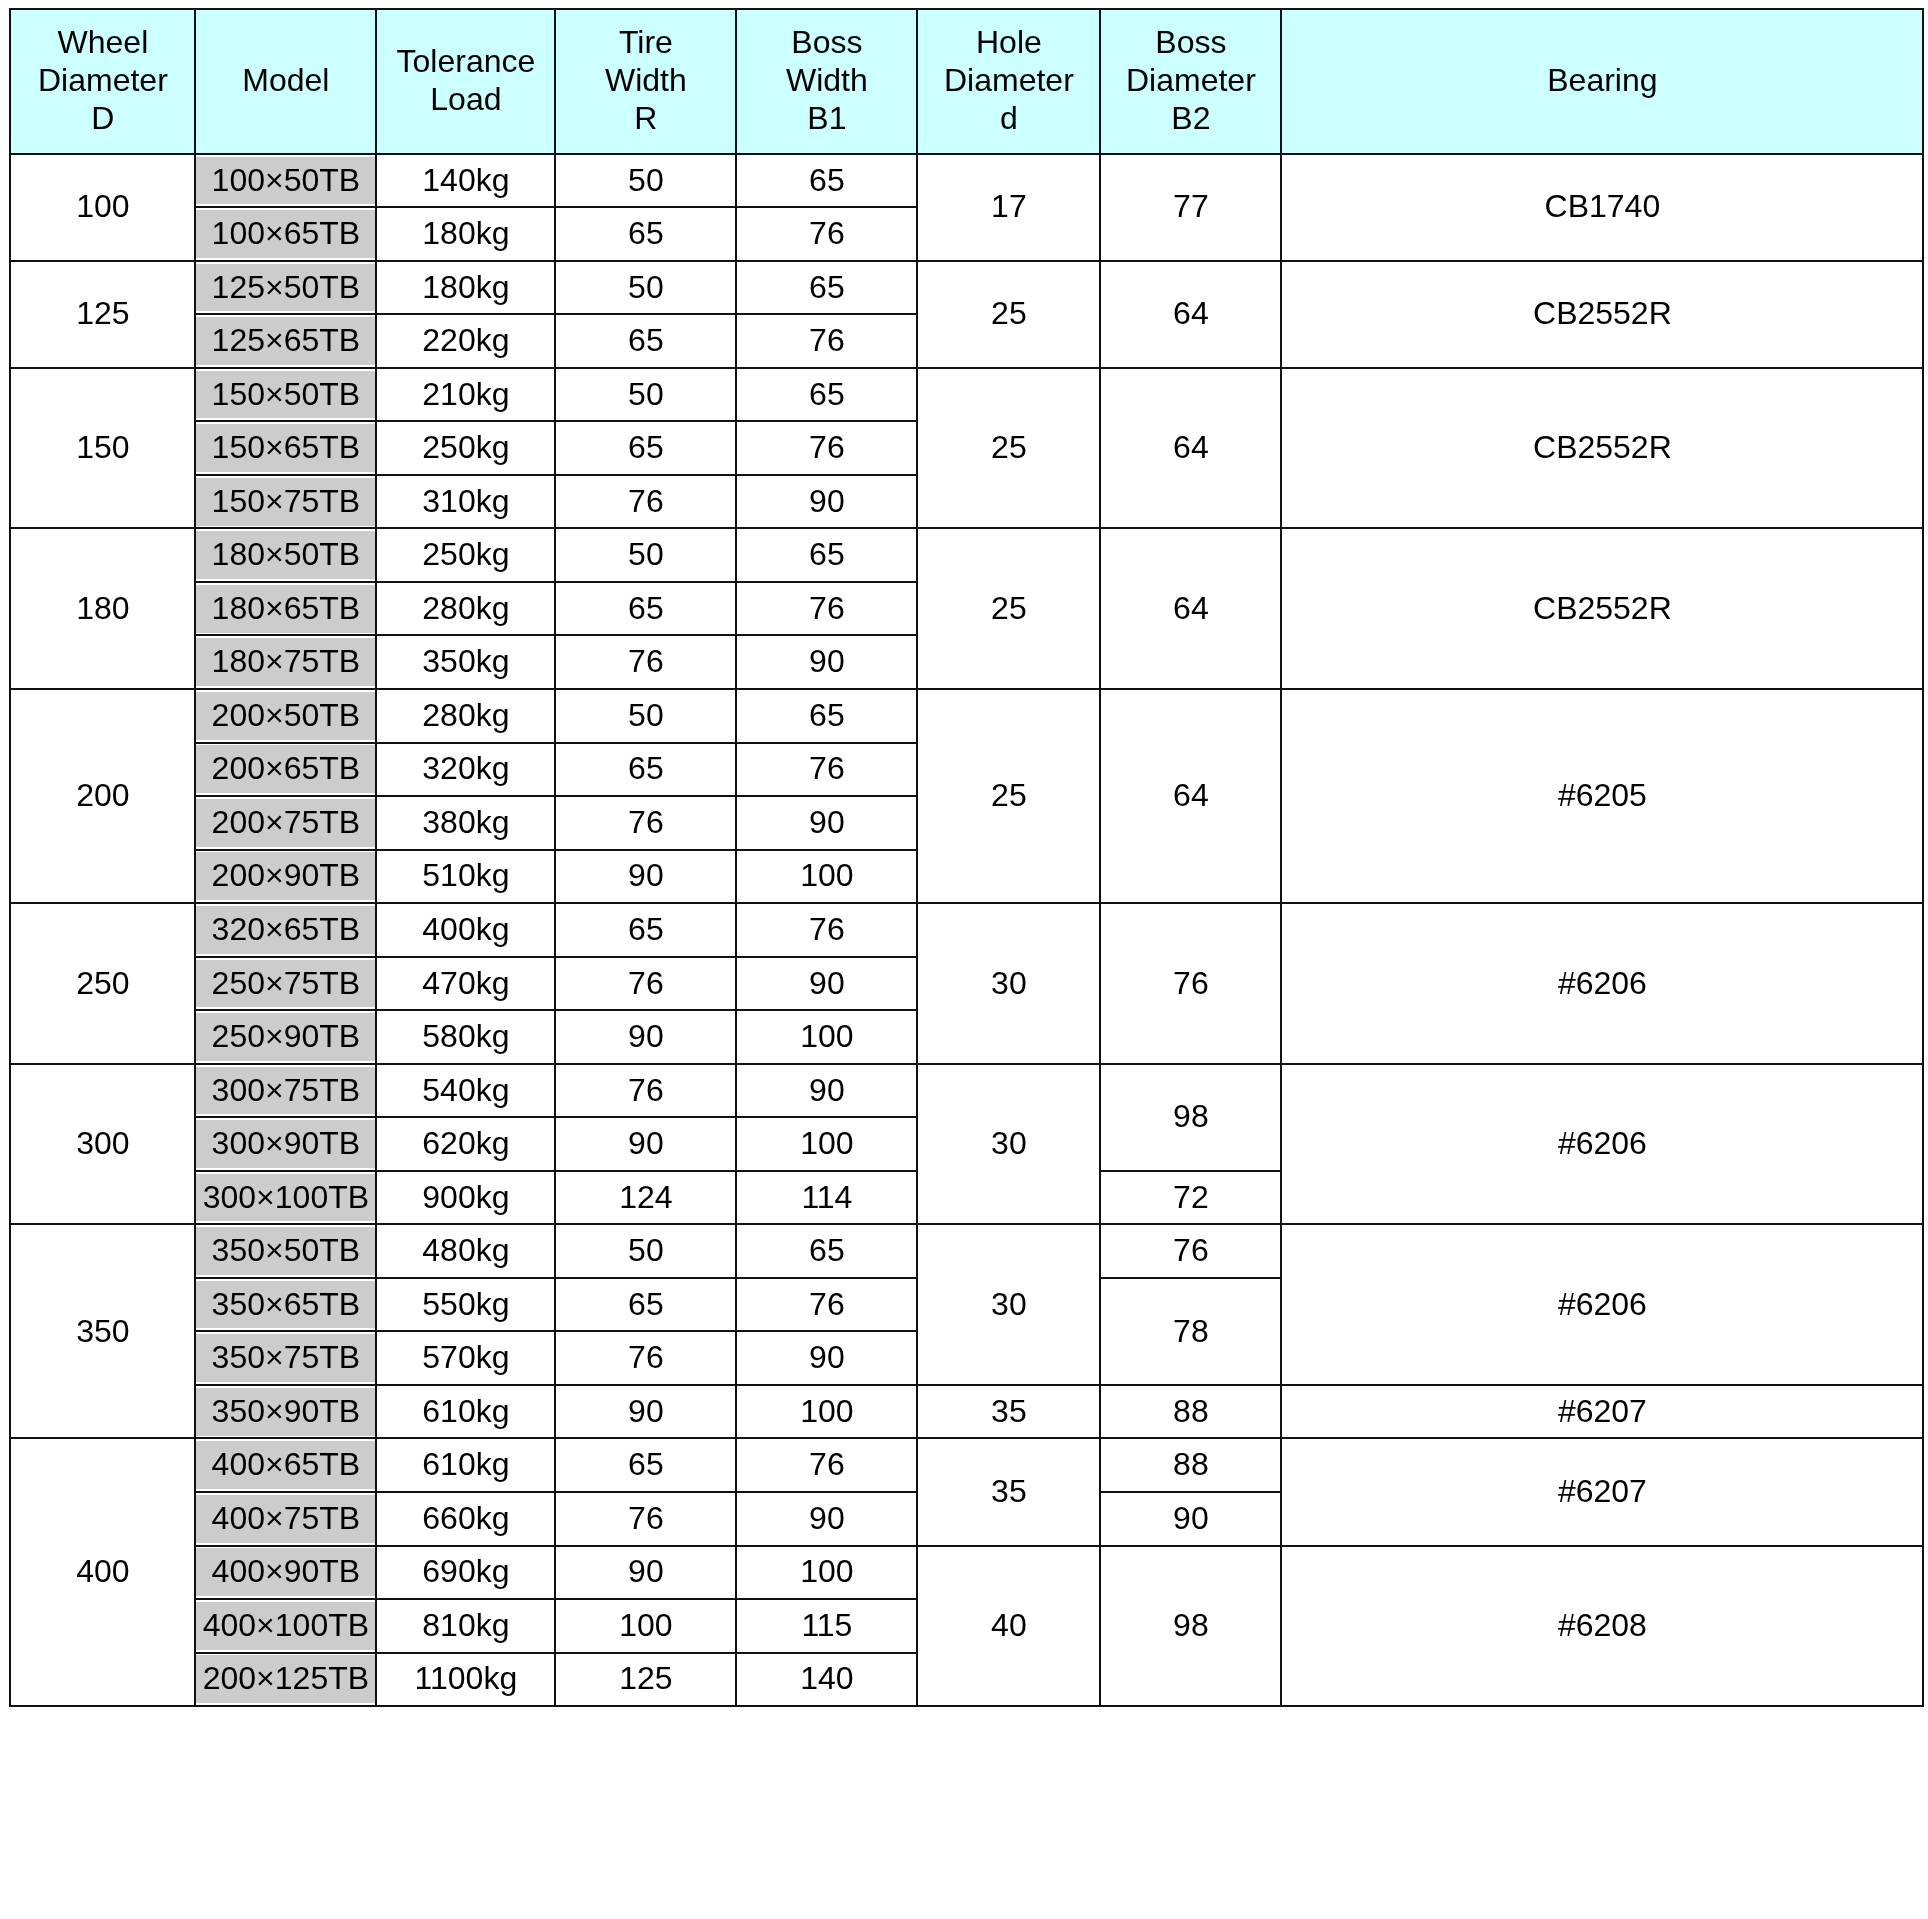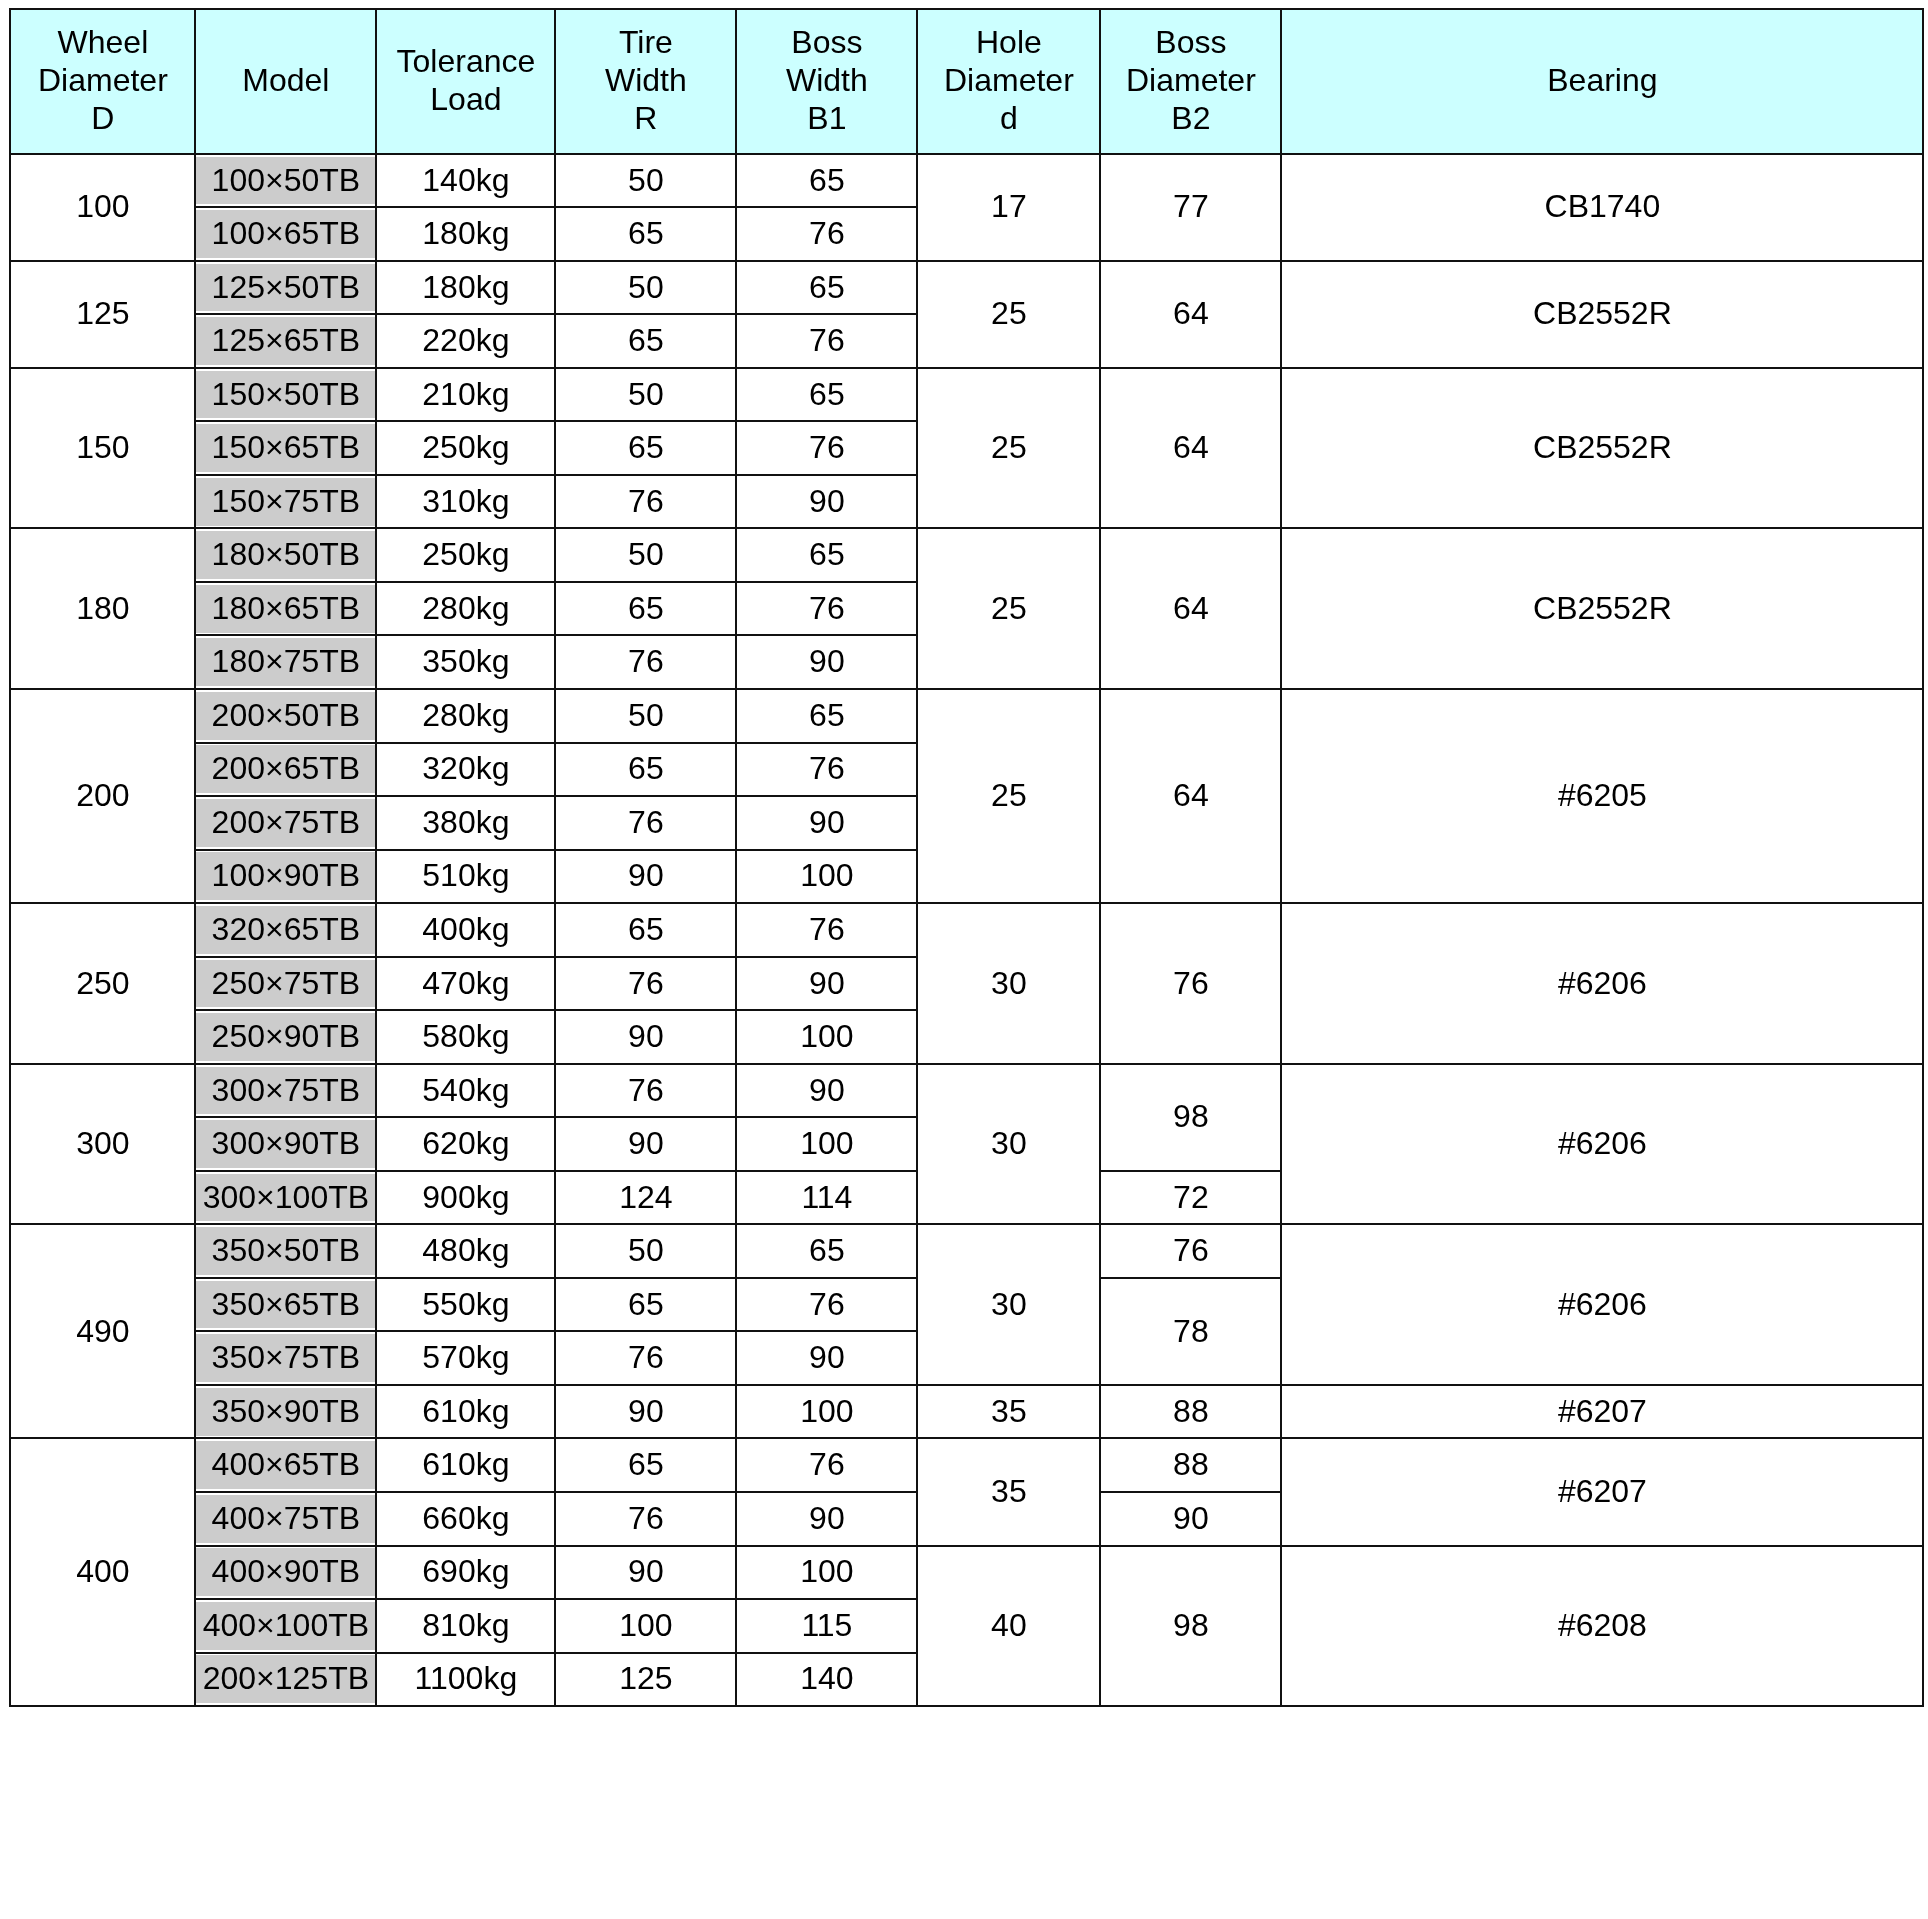--- a/index.html
+++ b/index.html
@@ -239,21 +239,21 @@
       <tr>
         <td class="model-cell">
           <span class="model-chip">200×75TB</span>
         </td>
         <td class="num-cell">380kg</td>
         <td class="num-cell">76</td>
         <td class="num-cell">90</td>
       </tr>
       <tr>
         <td class="model-cell">
-          <span class="model-chip">100×90TB</span>
+          <span class="model-chip">200×90TB</span>
         </td>
         <td class="num-cell">510kg</td>
         <td class="num-cell">90</td>
         <td class="num-cell">100</td>
       </tr>
       <tr>
         <td class="group-cell" rowspan="3">250</td>
         <td class="model-cell">
           <span class="model-chip">320×65TB</span>
         </td>
@@ -303,21 +303,21 @@
       <tr>
         <td class="model-cell">
           <span class="model-chip">300×100TB</span>
         </td>
         <td class="num-cell">900kg</td>
         <td class="num-cell">124</td>
         <td class="num-cell">114</td>
         <td class="num-cell" rowspan="1">72</td>
       </tr>
       <tr>
-        <td class="group-cell" rowspan="4">490</td>
+        <td class="group-cell" rowspan="4">350</td>
         <td class="model-cell">
           <span class="model-chip">350×50TB</span>
         </td>
         <td class="num-cell">480kg</td>
         <td class="num-cell">50</td>
         <td class="num-cell">65</td>
         <td class="num-cell" rowspan="3">30</td>
         <td class="num-cell" rowspan="1">76</td>
         <td class="num-cell" rowspan="3">#6206</td>
       </tr>

